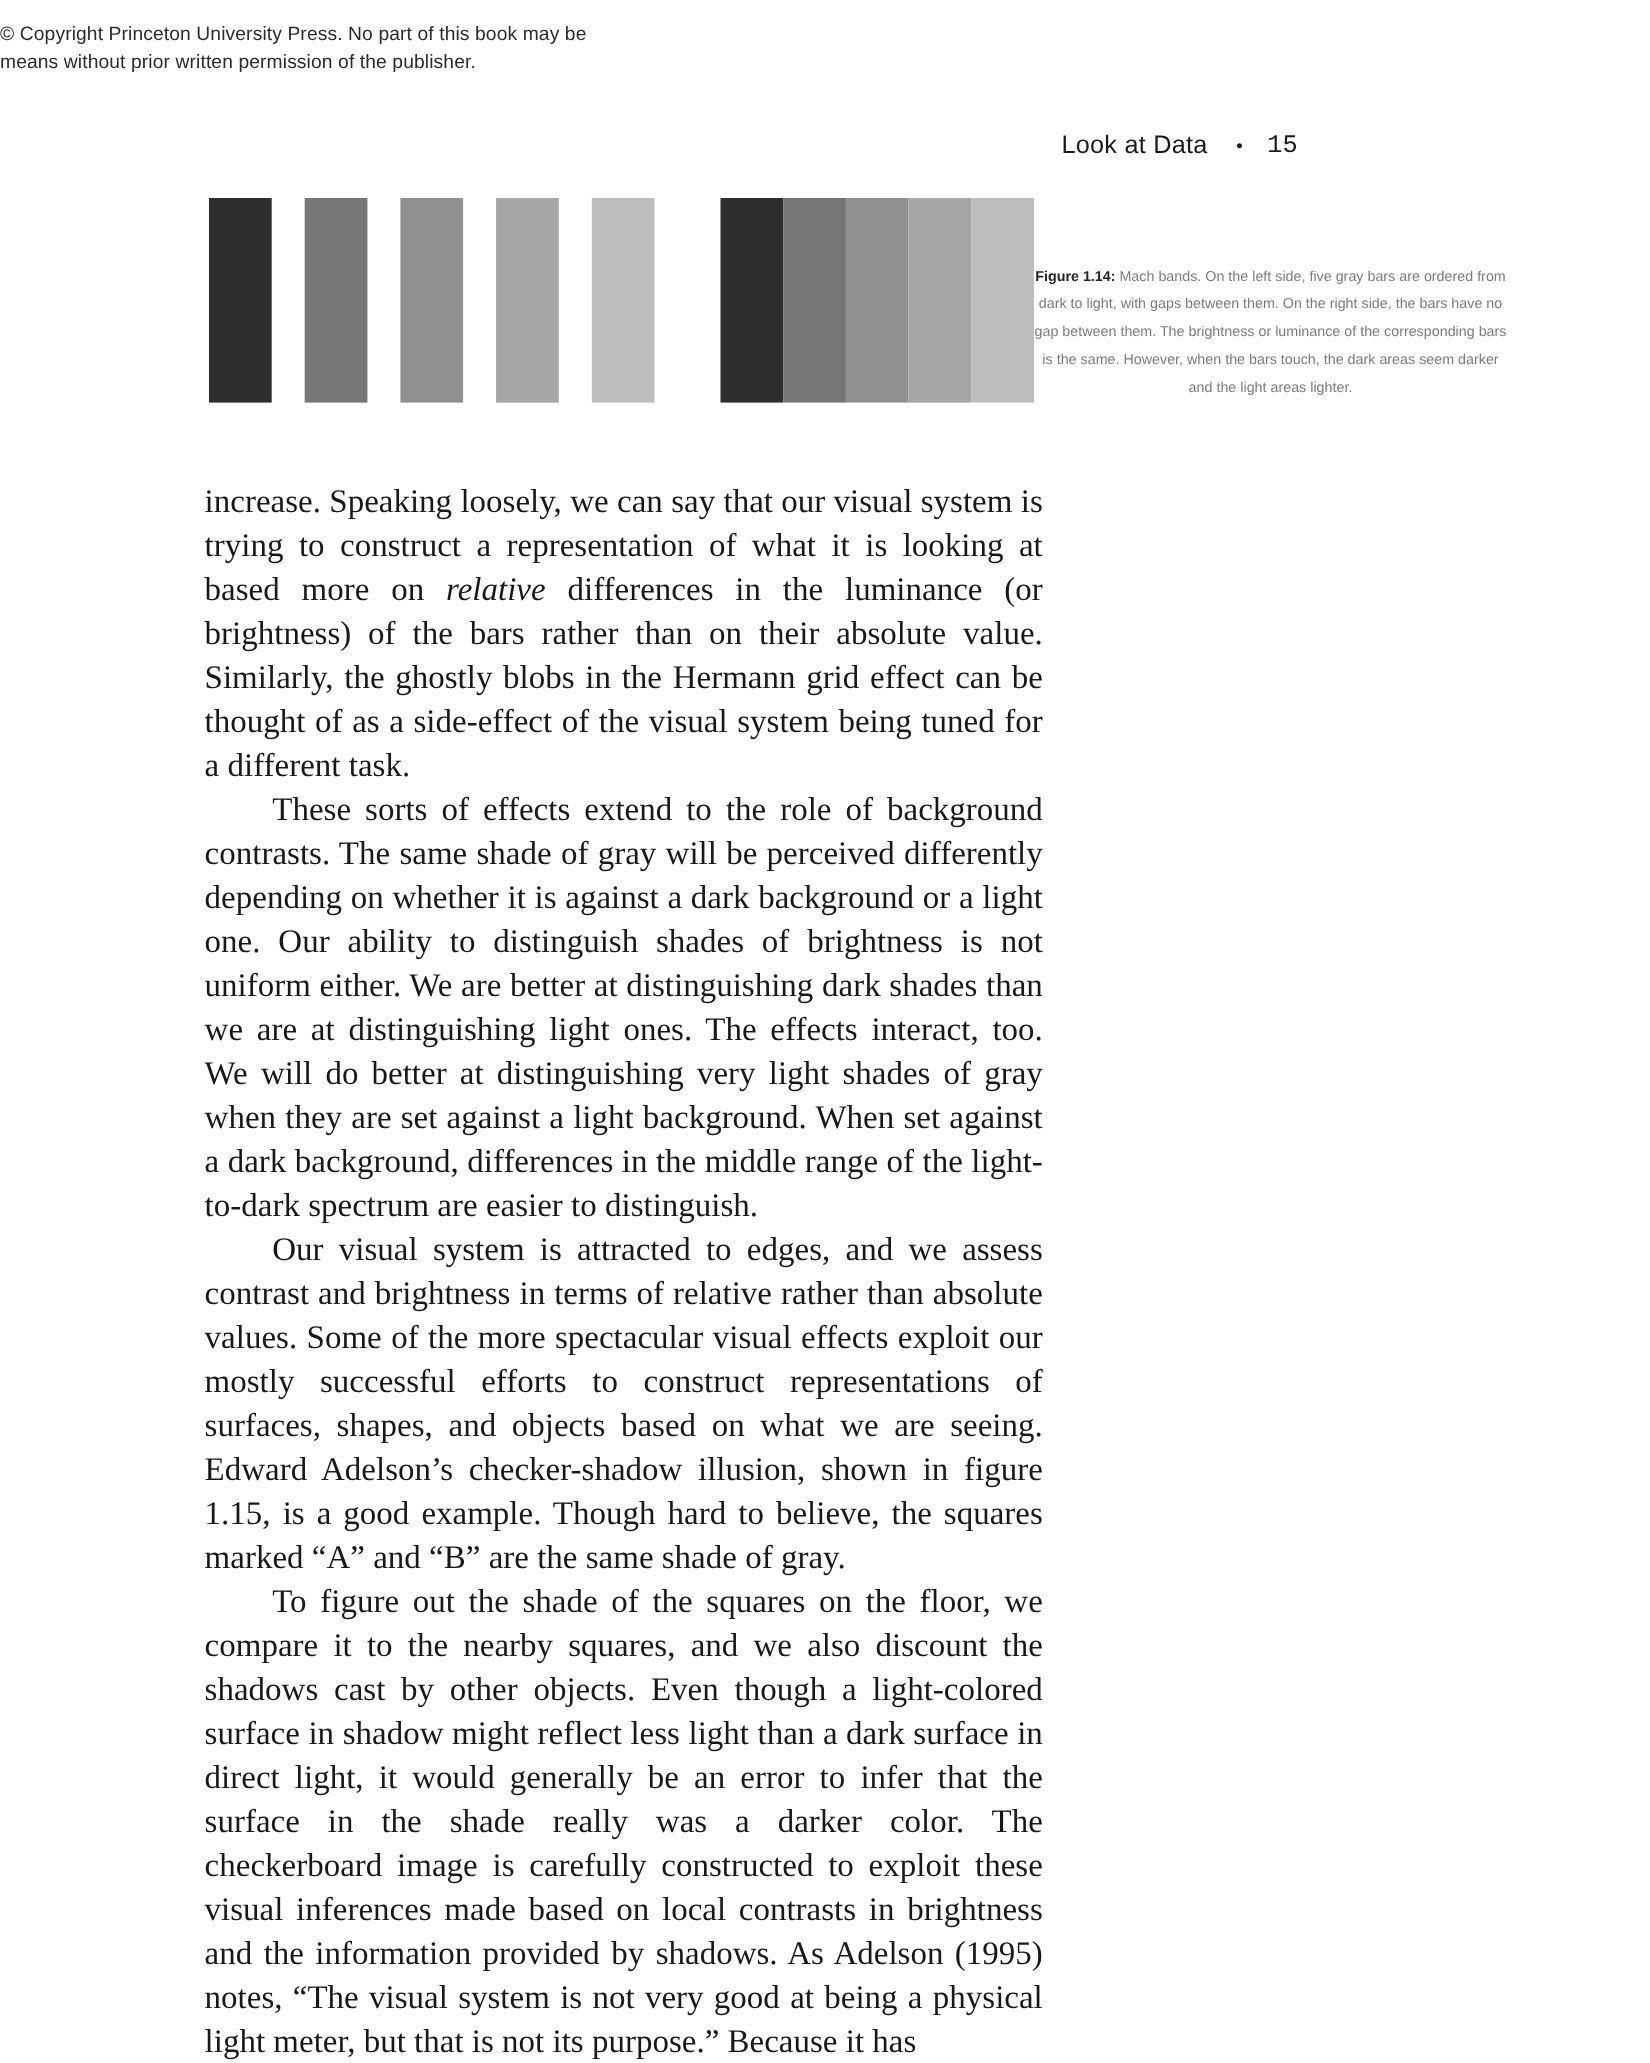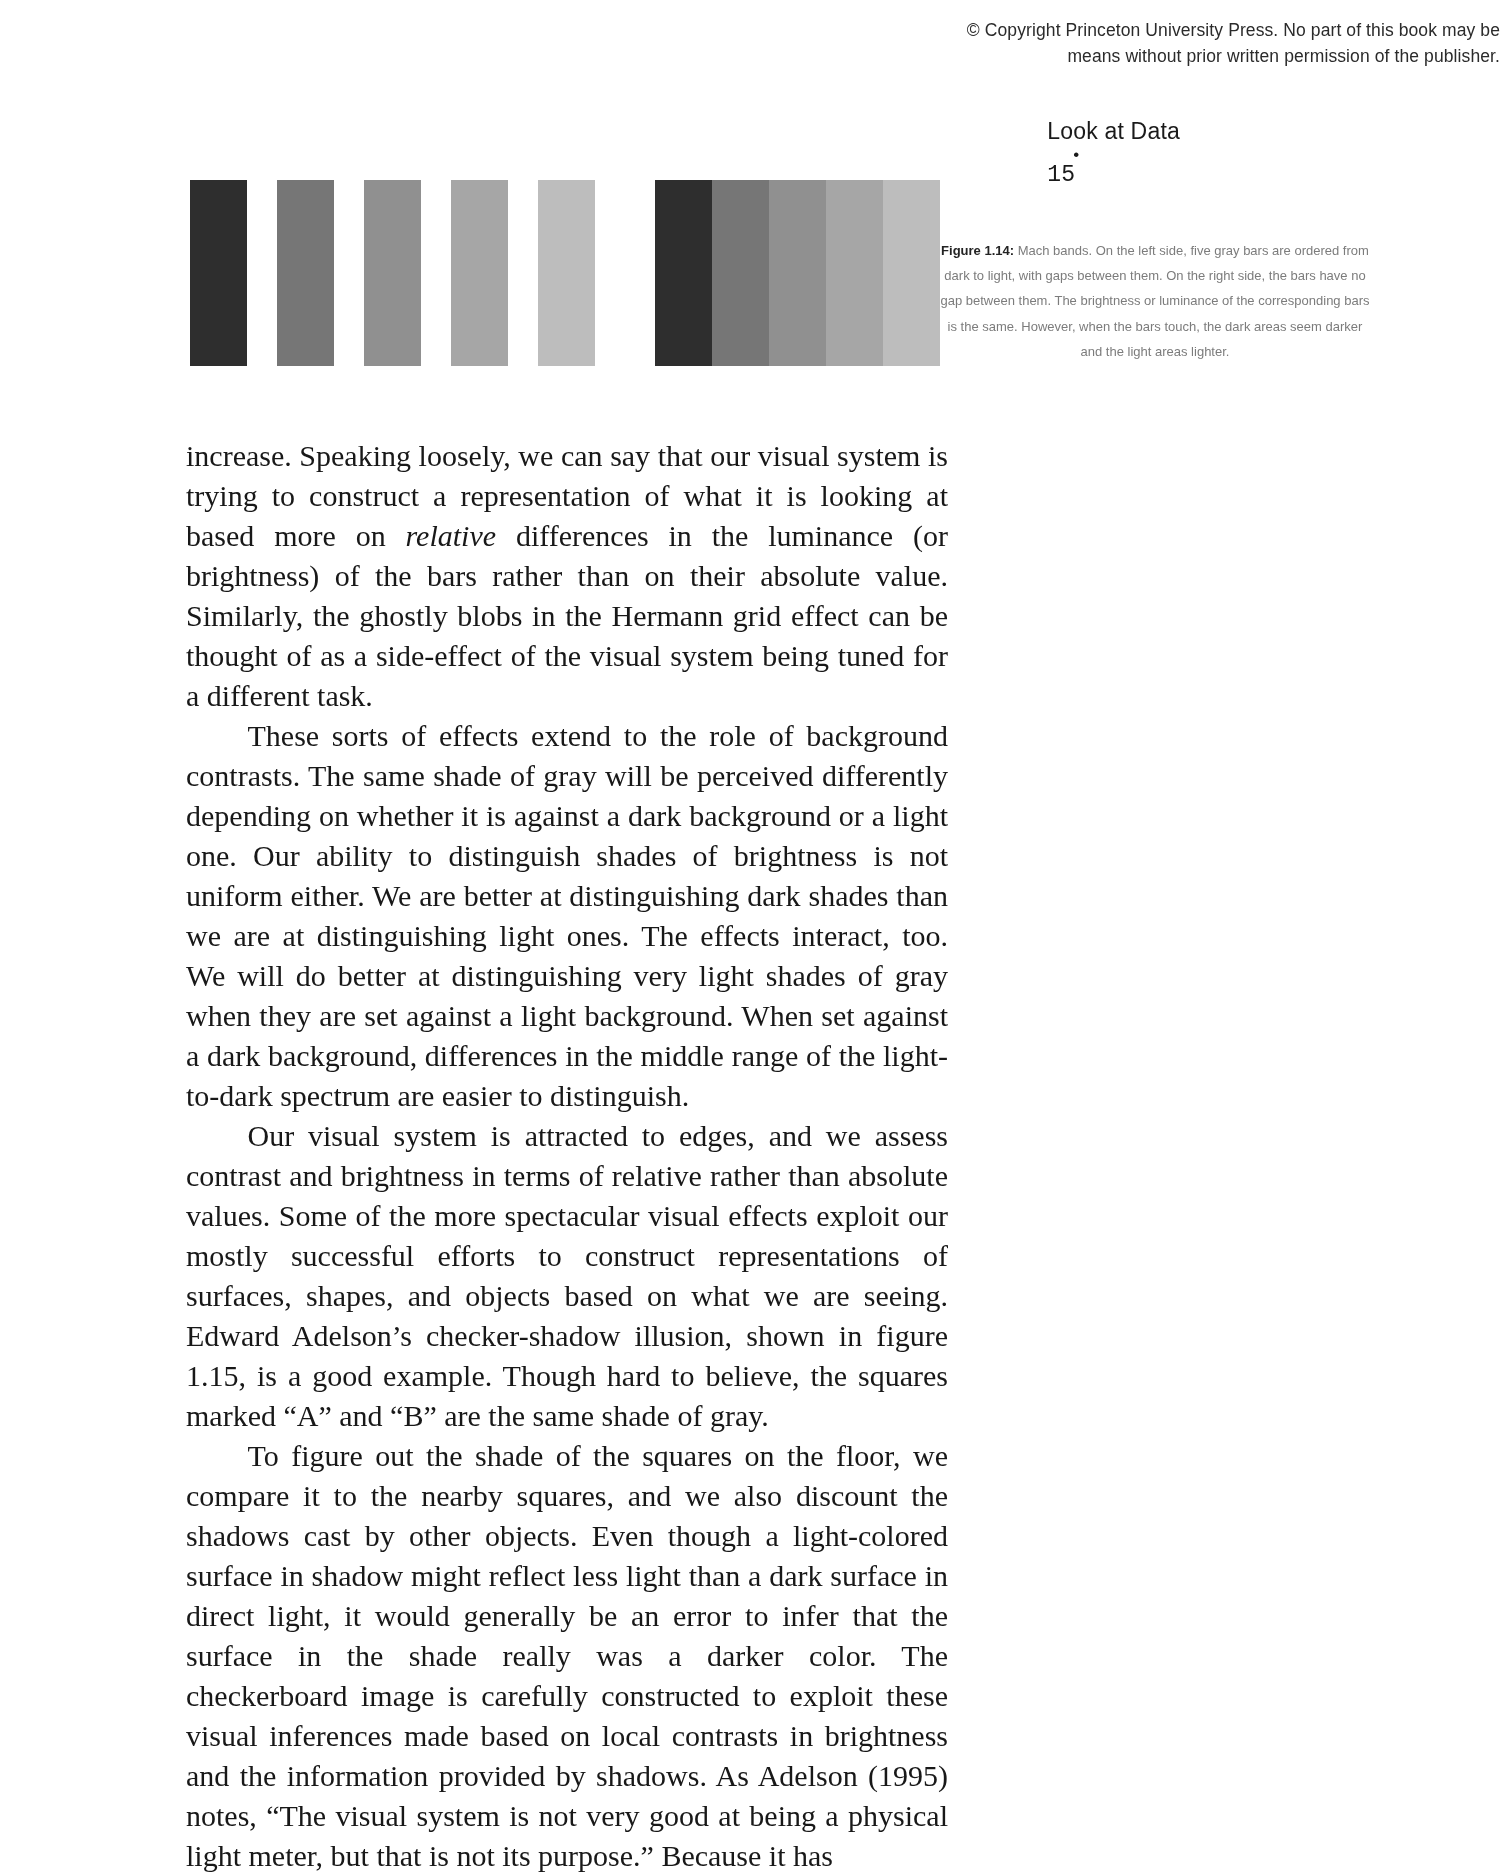--- a/index.html
+++ b/index.html
@@ -19,41 +19,41 @@
     background: #ffffff;
     overflow: hidden;
   }
 
   
   .copyright-notice {
     position: absolute;
     left: 0;
     top: 18px;
     width: 1500px;
-    text-align: right;
+    text-align: left;
     font-family: "Liberation Sans", sans-serif;
     font-size: 17.5px;
     line-height: 25.5px;
     color: #2b2b2b;
     letter-spacing: 0.1px;
   }
   .copyright-notice .cline { display: block; }
 
   
   .running-head {
     position: absolute;
     right: 320px;
     top: 118px;
     font-family: "Liberation Sans", sans-serif;
     font-size: 23px;
     color: #1a1a1a;
     letter-spacing: 0.2px;
     white-space: nowrap;
     display: flex;
-    flex-direction: column;
+    align-items: center;
   }
   .running-head .rh-title { font-weight: 400; }
   .running-head .rh-sep {
     display: inline-block;
     margin: 0 22px 0 26px;
     font-size: 17px;
     line-height: 1;
     position: relative;
     top: 1px;
   }

